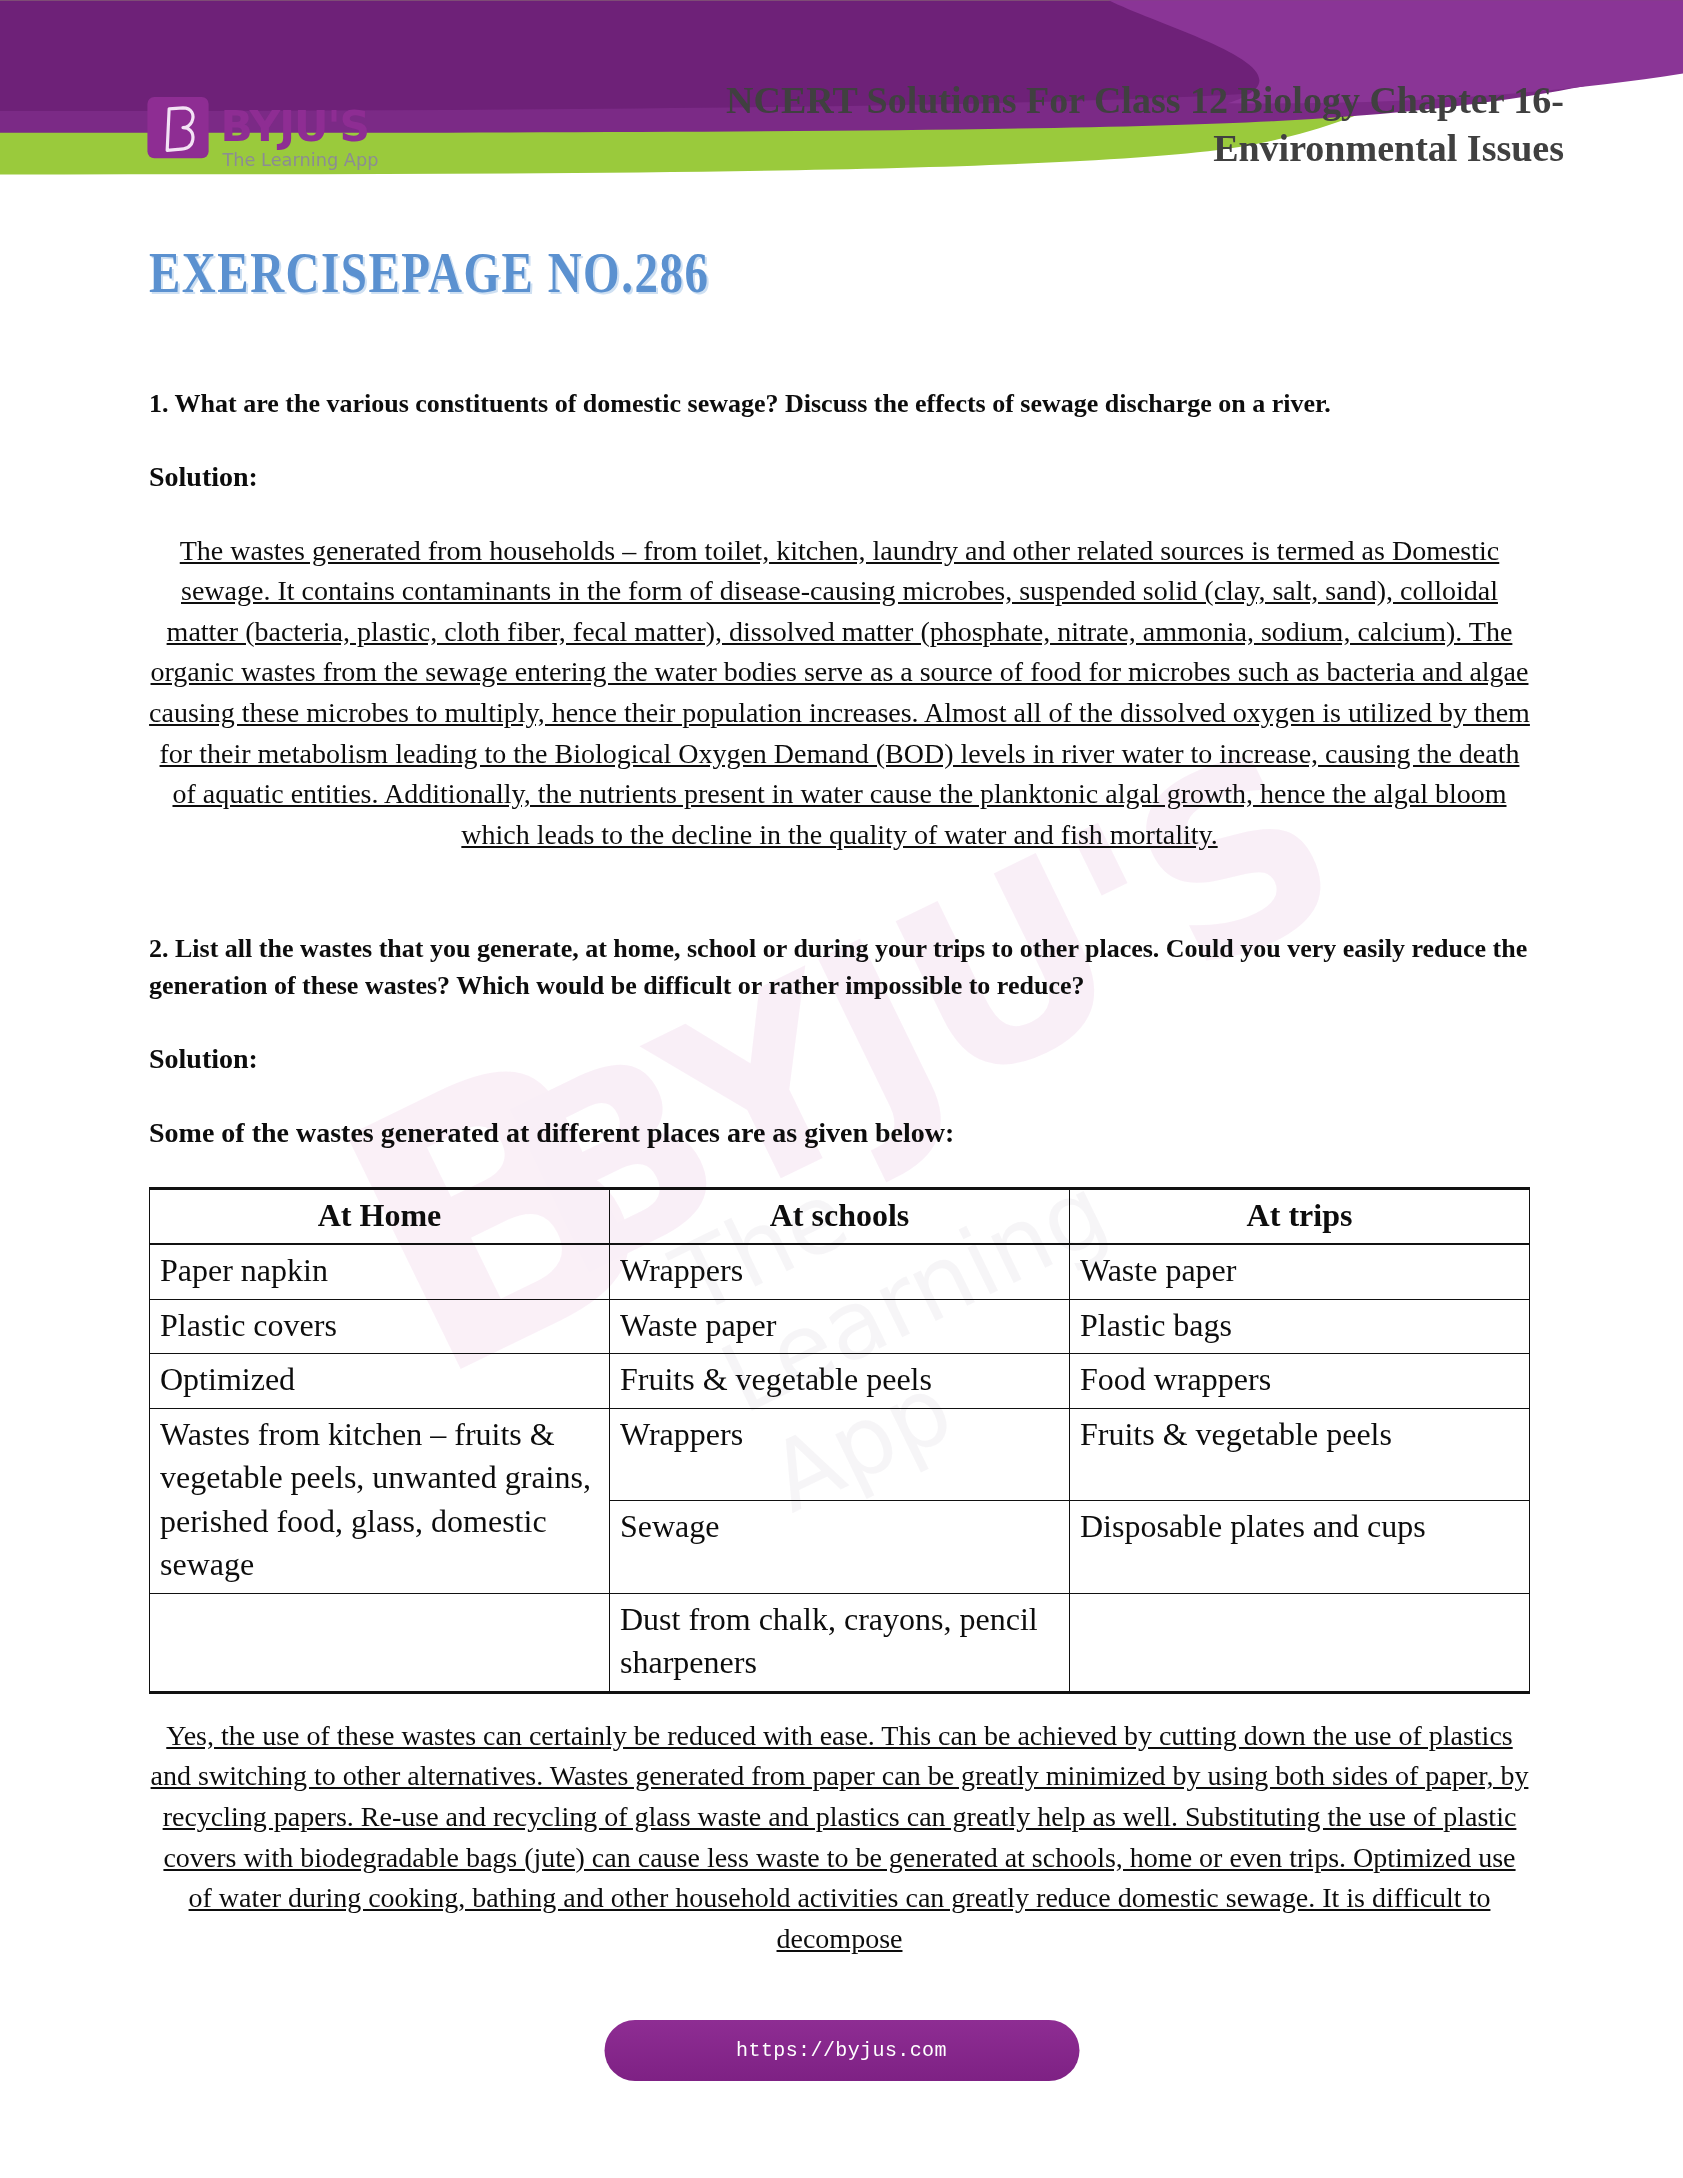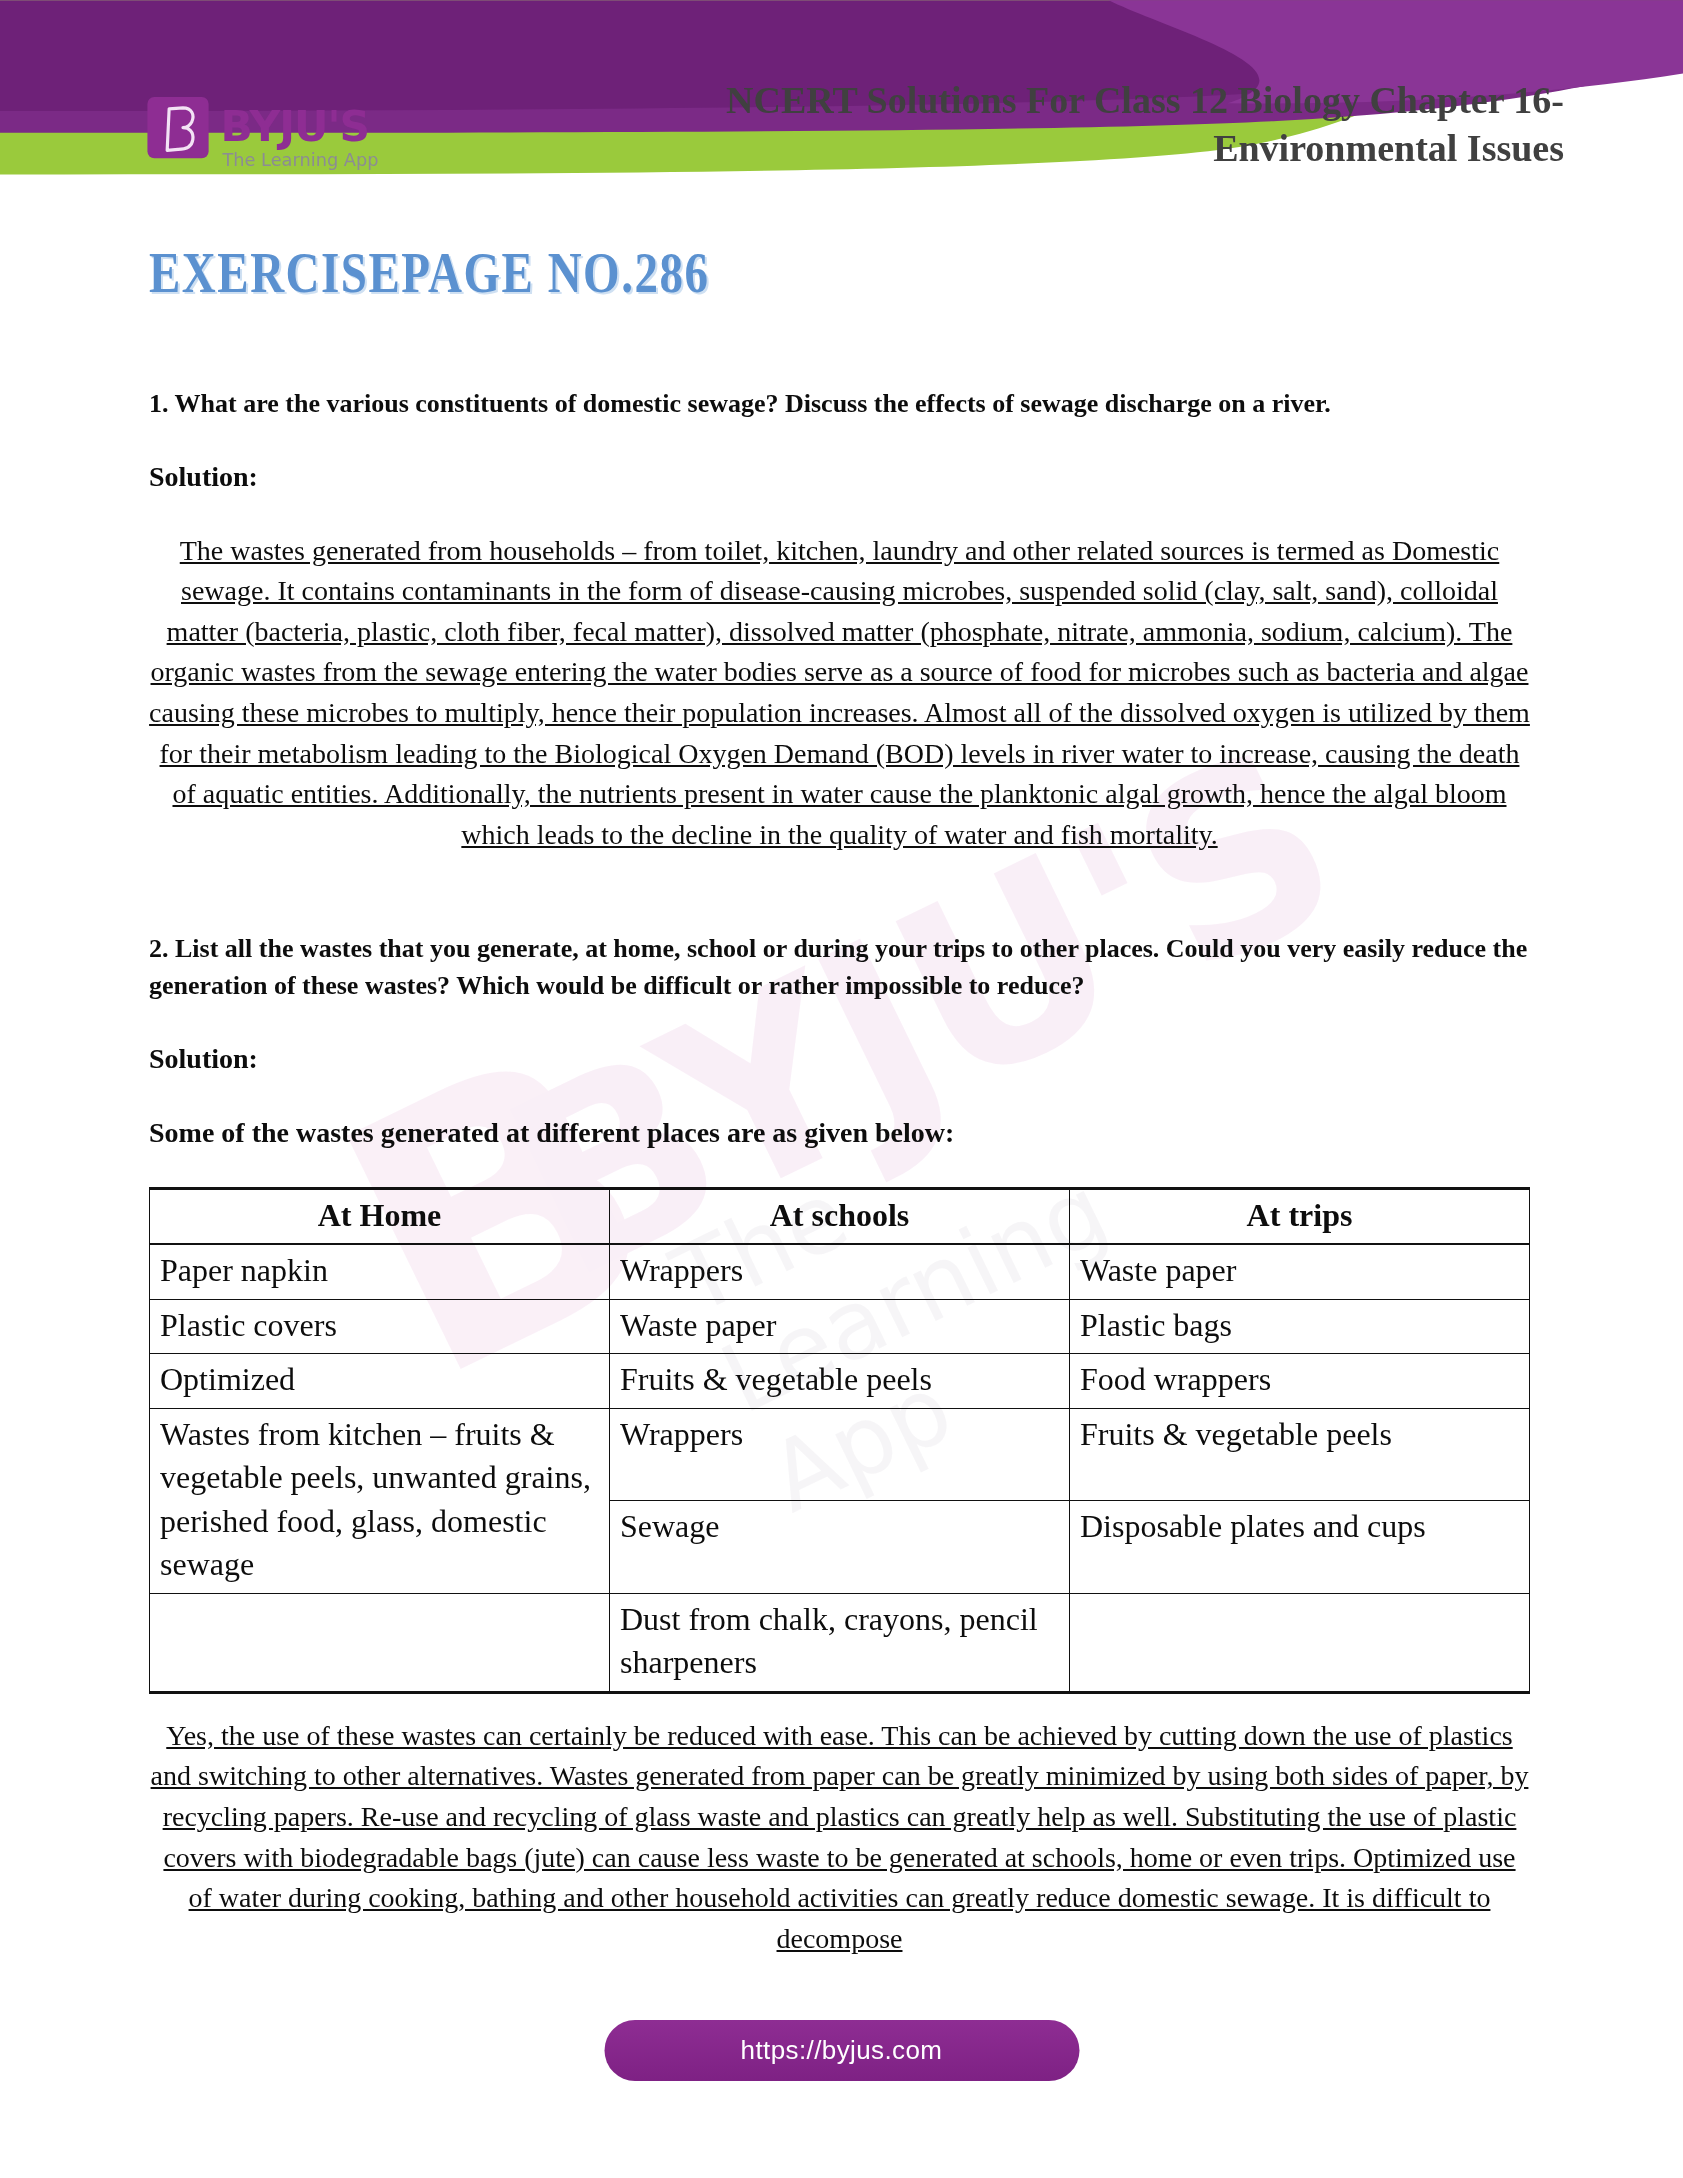--- a/index.html
+++ b/index.html
@@ -198,22 +198,22 @@
     border-radius: 32px;
     background: #8a2a8f;
     background: linear-gradient(180deg, #8e2d93 0%, #7e2184 100%);
     display: flex;
     align-items: center;
     justify-content: center;
     z-index: 5;
   }
   .footer-pill span {
     color: #ffffff;
-    font-family: Liberation Sans, sans-serif;
-    font-size: 26px;
+    font-family: Liberation Mono, monospace;
+    font-size: 20px;
     letter-spacing: 0.4px;
   }
 </style>
 </head>
 <body>
 
 <div class="page">
 
   <div class="band-wrap">
     <svg class="band-svg" width="1683" height="238" viewBox="0 0 1700 240" xmlns="http://www.w3.org/2000/svg">

